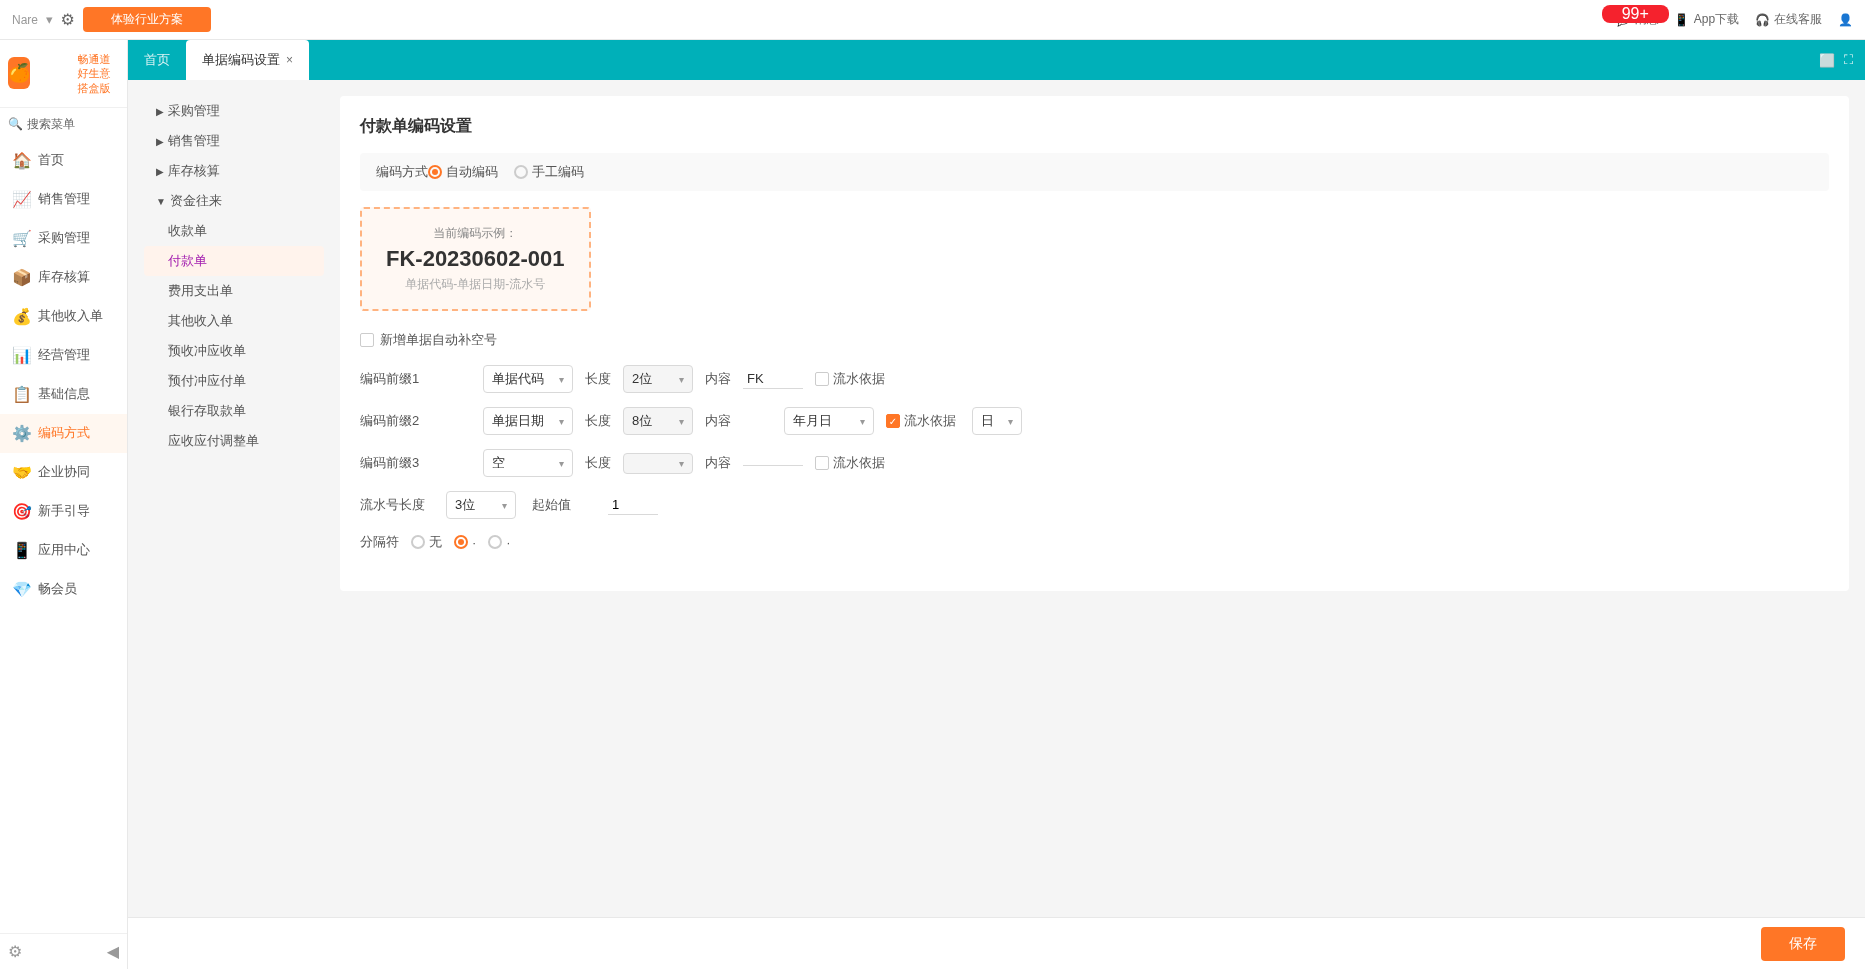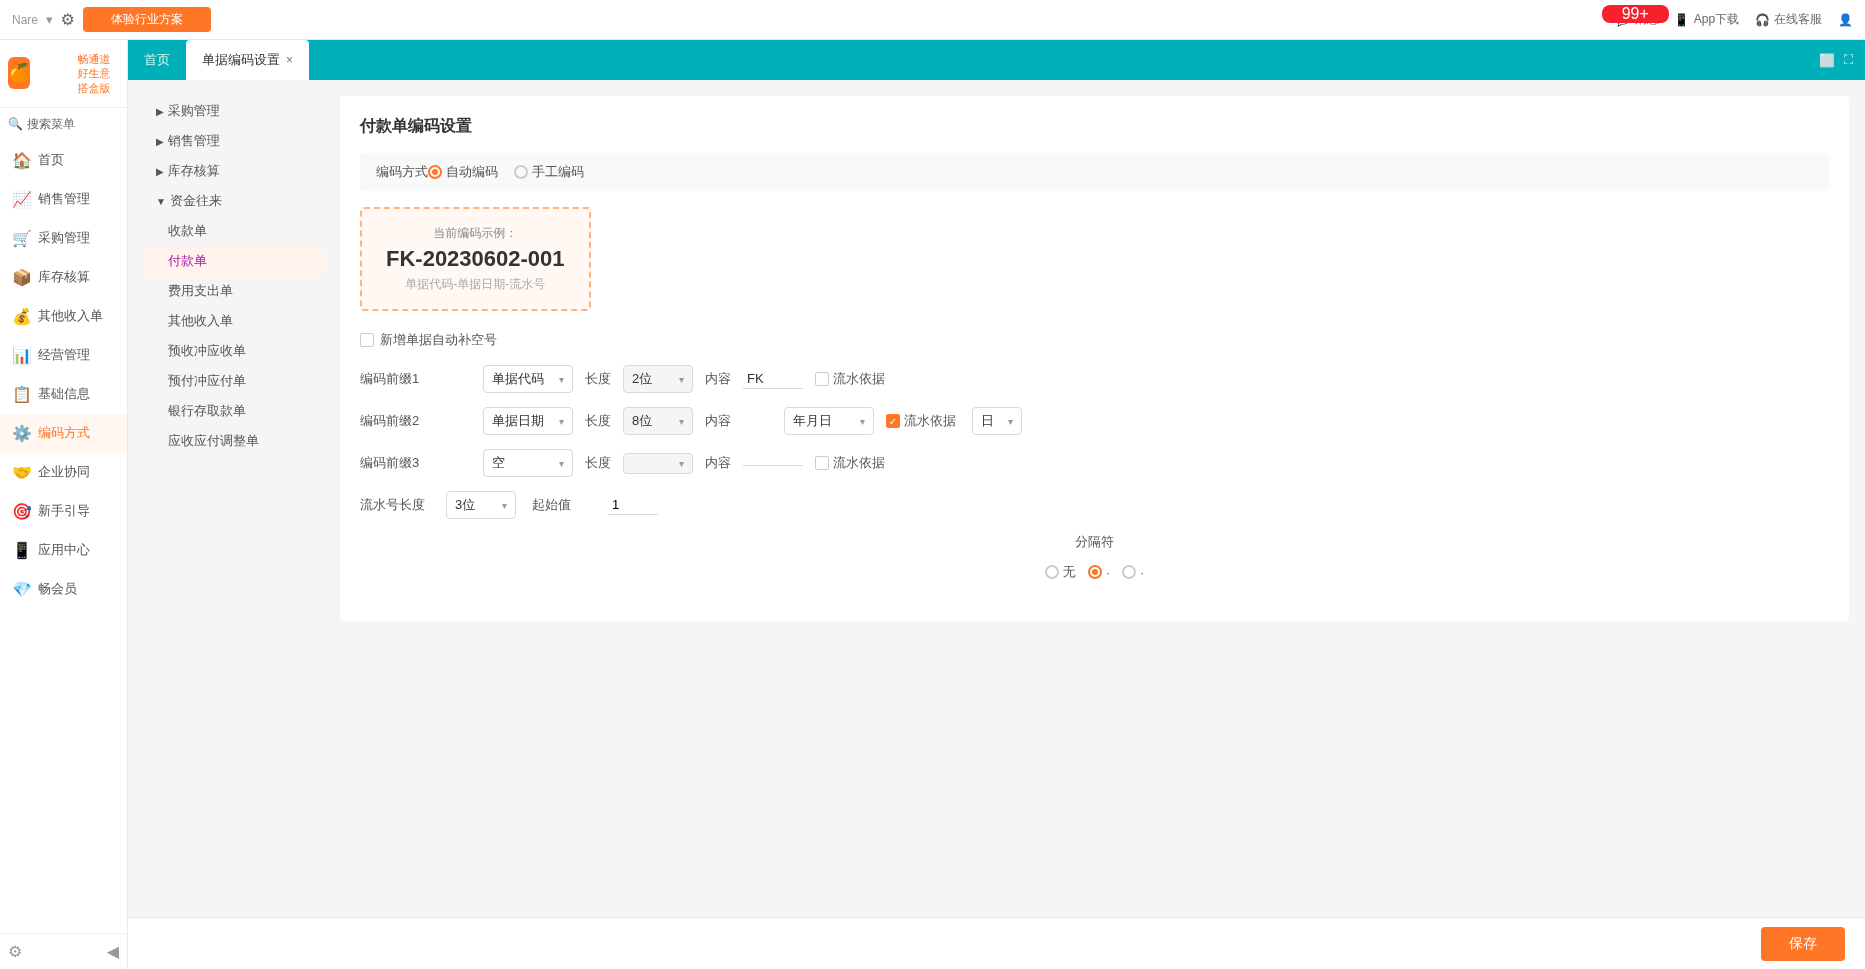--- a/index.html
+++ b/index.html
@@ -92,21 +92,21 @@
 
     .day-select { display: flex; align-items: center; border: 1px solid #d9d9d9; border-radius: 4px; padding: 4px 8px; min-width: 50px; cursor: pointer; background: #fff; gap: 4px; justify-content: space-between; margin-left: 4px; }
 
     
     .serial-row { display: flex; align-items: center; gap: 16px; margin-bottom: 14px; }
     .serial-len-select { display: flex; align-items: center; border: 1px solid #d9d9d9; border-radius: 4px; padding: 4px 8px; min-width: 70px; cursor: pointer; background: #fff; gap: 4px; justify-content: space-between; }
     .start-value { display: flex; align-items: center; gap: 6px; }
     .start-input { border: none; border-bottom: 1px solid #d9d9d9; width: 50px; padding: 2px 4px; font-size: 13px; outline: none; }
 
     
-    .sep-row { display: flex; align-items: center; gap: 12px; margin-bottom: 20px; flex-direction: column; }
+    .sep-row { display: flex; align-items: center; gap: 12px; margin-bottom: 20px; }
     .sep-label { font-size: 13px; color: #555; }
     .sep-options { display: flex; align-items: center; gap: 12px; }
     .sep-option { display: flex; align-items: center; gap: 4px; cursor: pointer; font-size: 13px; color: #555; }
 
     
     .bottom-bar { height: 52px; background: #fff; border-top: 1px solid #e8e8e8; display: flex; align-items: center; justify-content: flex-end; padding: 0 20px; flex-shrink: 0; }
     .save-btn { background: #ff7626; color: #fff; border: none; border-radius: 4px; padding: 8px 28px; font-size: 14px; cursor: pointer; }
 
     
     .main-tab-bar { background: #00b0b9; height: 40px; display: flex; align-items: center; flex-shrink: 0; }

